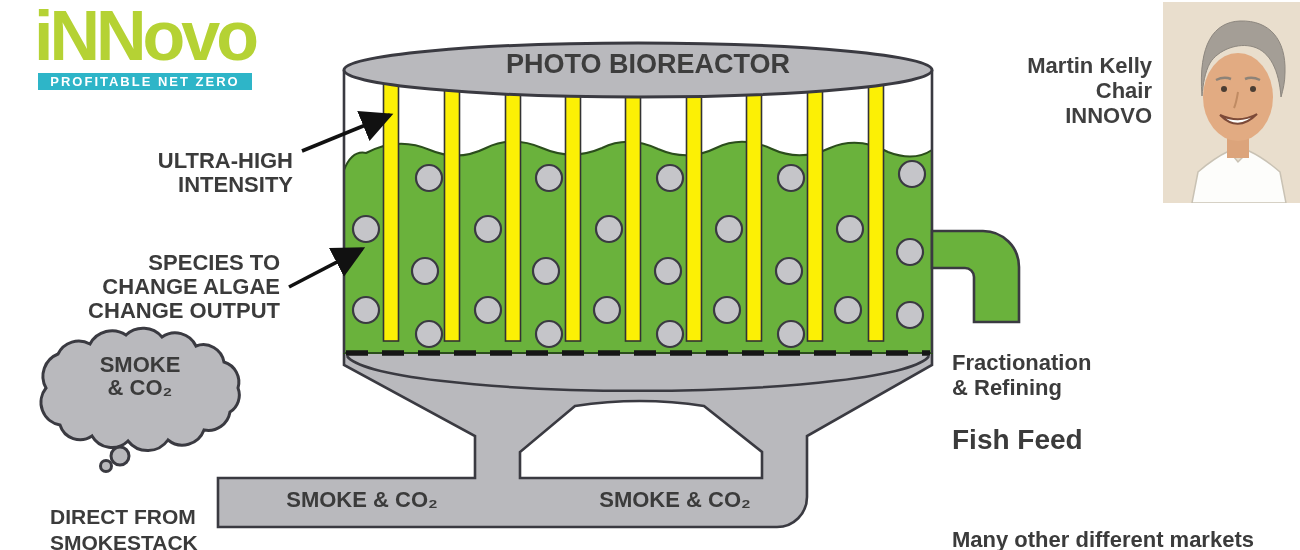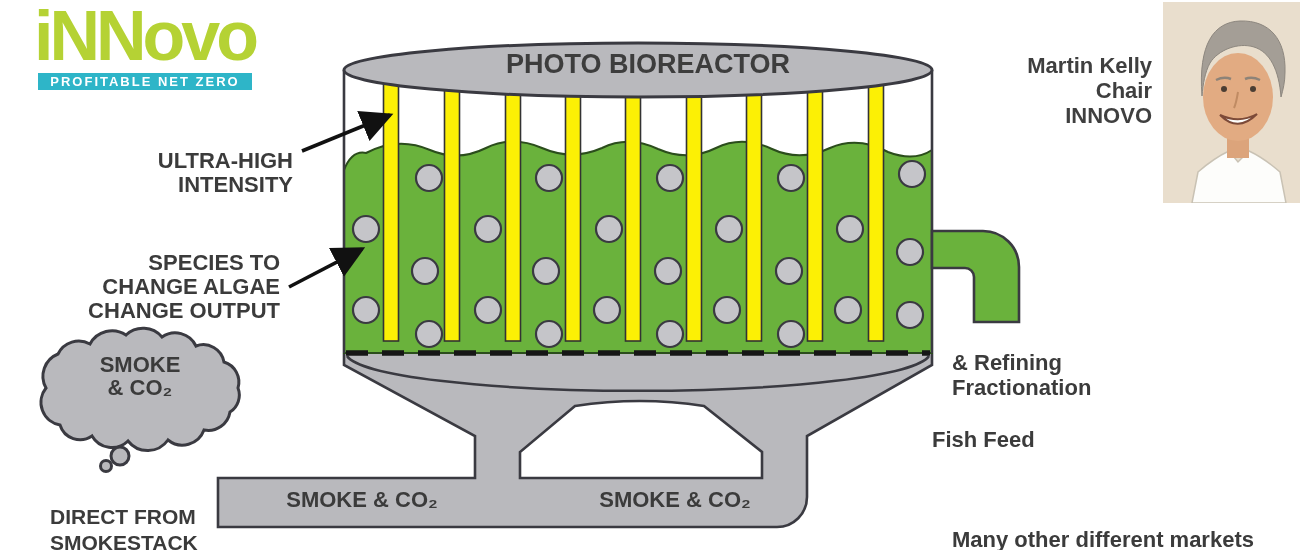--- a/index.html
+++ b/index.html
@@ -17,21 +17,21 @@
   #logo-bar span{color:#ffffff;font-size:13px;font-weight:bold;letter-spacing:2px;}
   #reactor-title{left:448px;top:50px;width:400px;font-size:27px;color:#3d3d3d;line-height:29px;}
   #led-label{right:1007px;top:129px;font-size:22px;line-height:24px;margin-top:20px;}
   #algae-label{right:1020px;top:251px;font-size:22px;line-height:24px;}
   #cloud-label{left:60px;top:353px;width:160px;font-size:22px;line-height:23px;}
   #stack-label{left:27px;top:504px;font-size:21px;line-height:26px;margin-left:23px;}
   #pipe-label-1{left:262px;top:489px;width:200px;font-size:22px;line-height:22px;}
   #pipe-label-2{left:575px;top:489px;width:200px;font-size:22px;line-height:22px;}
   #biomass-label{left:1030px;top:259px;font-size:23px;line-height:25px;}
   #market-1{left:952px;top:350px;font-size:22px;line-height:25px;}
-  #market-2{left:932px;top:427px;font-size:22px;line-height:25px;}
+  #market-2{left:952px;top:427px;font-size:28px;line-height:25px;}
   #market-3{left:952px;top:483px;font-size:22px;line-height:25px;margin-top:44px;}
   #person-label{right:148px;top:53px;font-size:22px;line-height:25px;color:#3f3f3f;margin-left:20px;}
 </style>
 </head>
 <body>
 
 <div id="stage">
 
   <svg id="diagram-svg" width="1300" height="550" viewBox="0 0 1300 550">
     <defs>
@@ -157,22 +157,22 @@
   <div id="stack-label" class="lbl">
     <div>DIRECT FROM</div>
     <div>SMOKESTACK</div>
   </div>
 
   <div id="pipe-label-1" class="lbl c">SMOKE &amp; CO₂</div>
   <div id="pipe-label-2" class="lbl c">SMOKE &amp; CO₂</div>
 
 
   <div id="market-1" class="lbl">
+    <div>Fractionation</div>
     <div>&amp; Refining</div>
-    <div>Fractionation</div>
   </div>
   <div id="market-2" class="lbl">Fish Feed</div>
   <div id="market-3" class="lbl">Many other different markets</div>
 
   <div id="person-label" class="lbl r">
     <div>Martin Kelly</div>
     <div>Chair</div>
     <div>INNOVO</div>
   </div>
 

